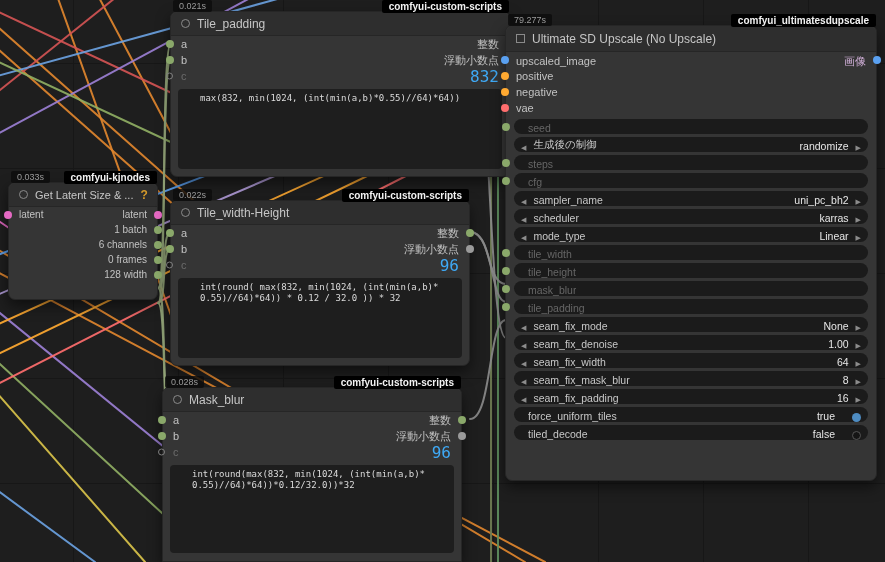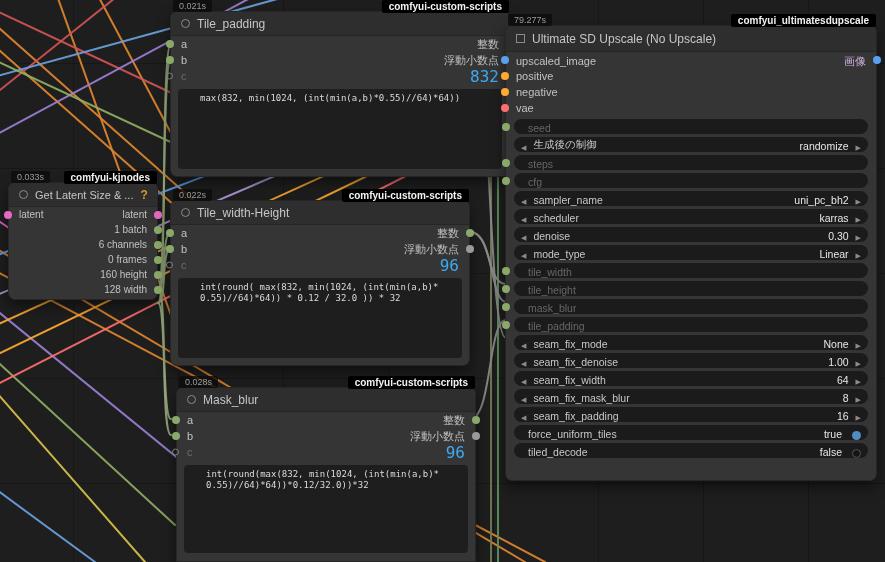--- a/index.html
+++ b/index.html
@@ -32,21 +32,21 @@
   .c-gray{background:#9a9a9a;}
   .muted{color:#6b6b6b;}
   .result{color:#3fa9f5;font-family:"DejaVu Sans Mono",monospace;font-size:16px;margin-left:35px;}
   .help{margin-left:auto;color:#d49a2a;font-weight:bold;font-size:12px;}
   .exprbox{margin:5px 7px;background:#1e1e1e;border-radius:4px;padding:4px 22px;font-family:"DejaVu Sans Mono",monospace;font-size:9px;line-height:11px;color:#dcdcdc;overflow:hidden;word-break:break-all;}
   .iotop{padding-top:2px;}
   .widget{position:relative;height:15px;margin:0 8px 3px;background:#1b1b1b;border-radius:8px;display:flex;align-items:flex-end;padding:0 7px;font-size:10.5px;color:#c8c8c8;white-space:nowrap;}
   .widget .arrow{color:#8c8c8c;font-size:7px;flex:none;}
   .widget .wlabel{margin-left:7px;overflow:hidden;}
   .widget .wvalue{margin-left:auto;margin-right:7px;color:#e6e6e6;}
-  .widget.toggle .wvalue{margin-right:4px;}
+  .widget.toggle .wvalue{margin-right:11px;}
   .widget.converted{color:#666;}
   .widget.converted .wlabel{color:#666;}
   .widget .dot.in{left:-12px;}
   .toggle-dot{width:9px;height:9px;border-radius:50%;margin-left:6px;flex:none;}
   .toggle-dot.on{background:#4e8cc2;}
   .toggle-dot.off{background:#151515;border:1px solid #555;}
   .widgets-wrap{margin-top:3px;}
 </style>
 </head>
 <body>
@@ -147,24 +147,20 @@
     </div>
     <div class="row short right">
       <span>6 channels</span>
       <span class="dot out c-int"></span>
     </div>
     <div class="row short right">
       <span>0 frames</span>
       <span class="dot out c-int"></span>
     </div>
     <div class="row short right">
-      <span>160 height</span>
-      <span class="dot out c-int"></span>
-    </div>
-    <div class="row short right">
       <span>128 width</span>
       <span class="dot out c-int"></span>
     </div>
   </div>
 
   <div class="node" style="left:170px;top:200px;width:300px;height:166px">
     <span class="timer">0.022s</span>
     <span class="badge">comfyui-custom-scripts</span>
     <div class="node-header">
       <span class="collapse-dot"></span>
@@ -186,21 +182,21 @@
     </div>
     <div class="row">
       <span class="dot in hollow"></span>
       <span class="muted">c</span>
       <span class="fill"></span>
       <span class="result">96</span>
     </div>
     <div class="exprbox" style="height:80px">int(round( max(832, min(1024, (int(min(a,b)*0.55)//64)*64)) * 0.12 / 32.0 )) * 32</div>
   </div>
 
-  <div class="node" style="left:176px;top:387px;width:300px;height:175px;border-radius:7px 7px 0 0">
+  <div class="node" style="left:162px;top:387px;width:300px;height:175px;border-radius:7px 7px 0 0">
     <span class="timer">0.028s</span>
     <span class="badge">comfyui-custom-scripts</span>
     <div class="node-header">
       <span class="collapse-dot"></span>
       <span>Mask_blur</span>
     </div>
     <div class="row">
       <span class="dot in c-int"></span>
       <span>a</span>
       <span class="fill"></span>
@@ -282,26 +278,20 @@
         <span class="arrow">▶</span>
       </div>
 
       <div class="widget">
         <span class="arrow">◀</span>
         <span class="wlabel">scheduler</span>
         <span class="wvalue">karras</span>
         <span class="arrow">▶</span>
       </div>
 
-      <div class="widget">
-        <span class="arrow">◀</span>
-        <span class="wlabel">denoise</span>
-        <span class="wvalue">0.30</span>
-        <span class="arrow">▶</span>
-      </div>
 
       <div class="widget">
         <span class="arrow">◀</span>
         <span class="wlabel">mode_type</span>
         <span class="wvalue">Linear</span>
         <span class="arrow">▶</span>
       </div>
 
       <div class="widget converted">
         <span class="dot in c-int"></span>

